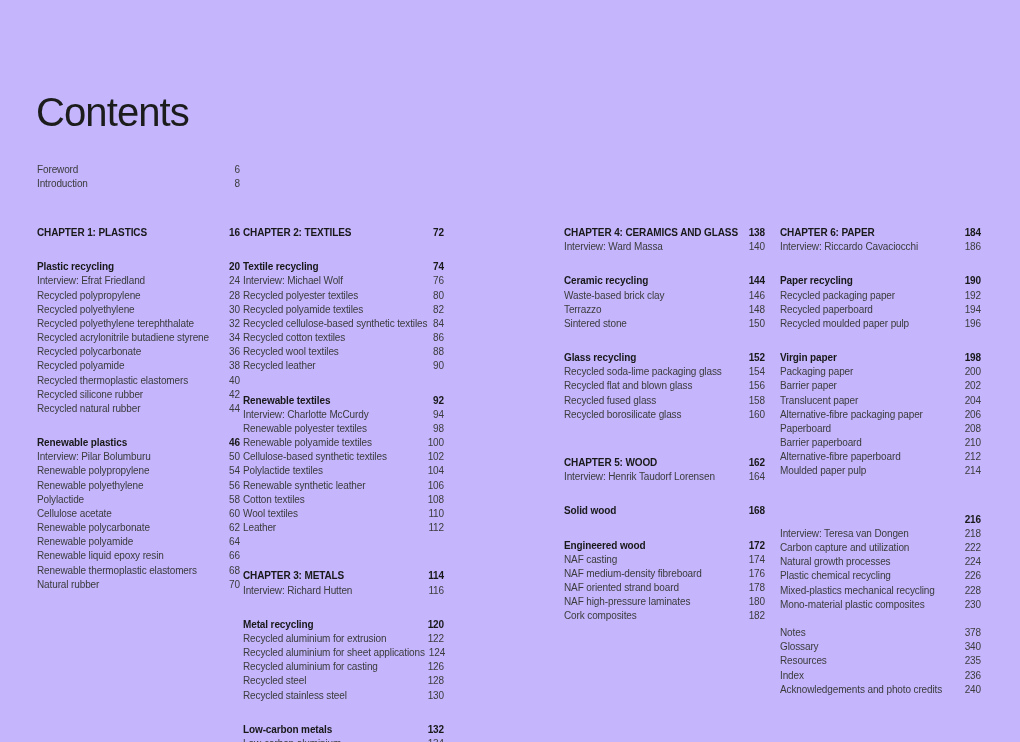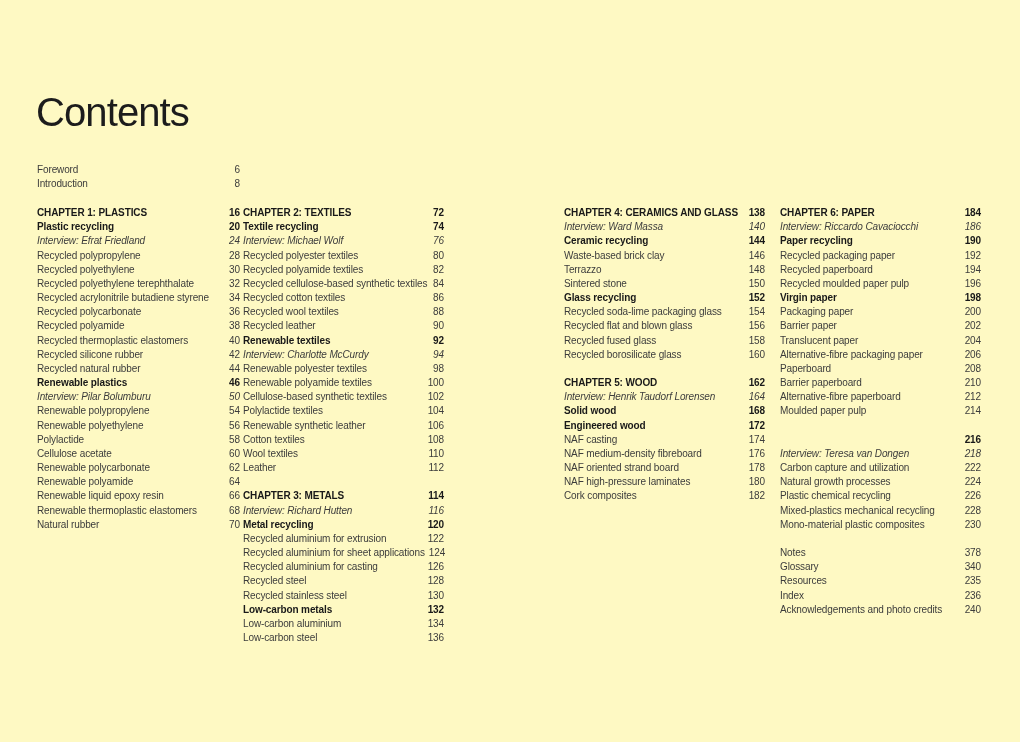--- a/index.html
+++ b/index.html
@@ -1,37 +1,37 @@
 <!DOCTYPE html>
 <html><head>
 <meta charset="utf-8">
 <style>
   html,body{margin:0;padding:0;}
   body{
     width:1020px;height:742px;background:#ffffff;
     font-family:"Liberation Sans", sans-serif;
     position:relative;overflow:hidden;
   }
-  .page{position:absolute;inset:0;background:#fef9c3;}
+  .page{position:absolute;inset:0;background:#c4b5fd;}
   .title{
     position:absolute;left:36px;top:92px;margin:0;
     font-size:40px;font-weight:400;letter-spacing:-0.9px;
     line-height:1;color:#1c1c1c;
   }
   .col{
     position:absolute;top:206px;
     font-size:10px;letter-spacing:-0.12px;line-height:14.17px;
     color:#3c3c3c;
   }
   .frontmatter{top:163px;}
   .row{display:flex;align-items:flex-end;}
   .lbl{white-space:pre;}
   .pg{margin-left:auto;padding-left:4px;text-align:right;white-space:pre;}
-  .row.chapter,.row.bold{font-weight:700;color:#191919;}
-  .row.italic{font-style:italic;}
+  .row.chapter,.row.bold{font-weight:700;color:#191919;margin-top:20px;}
+  .row.italic{}
   .row.spacer{height:14.17px;}
 </style>
 </head>
 <body>
 
 <div class="page">
   <h1 class="title">Contents</h1>
 
   <div class="col frontmatter" style="left:37px;width:203px;">
       <div class="row normal">

